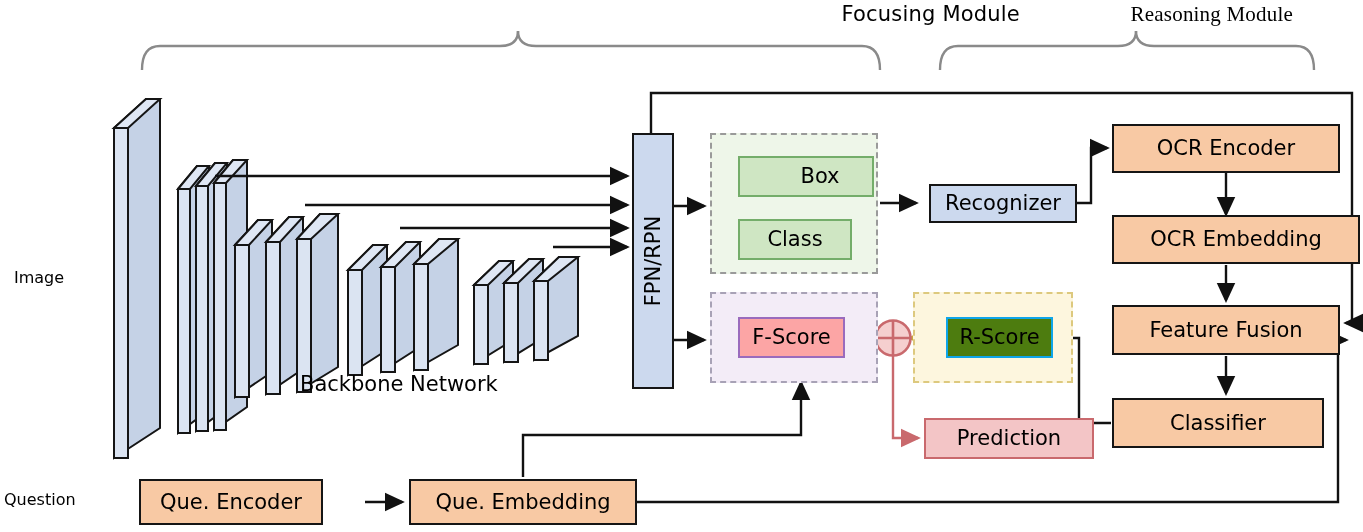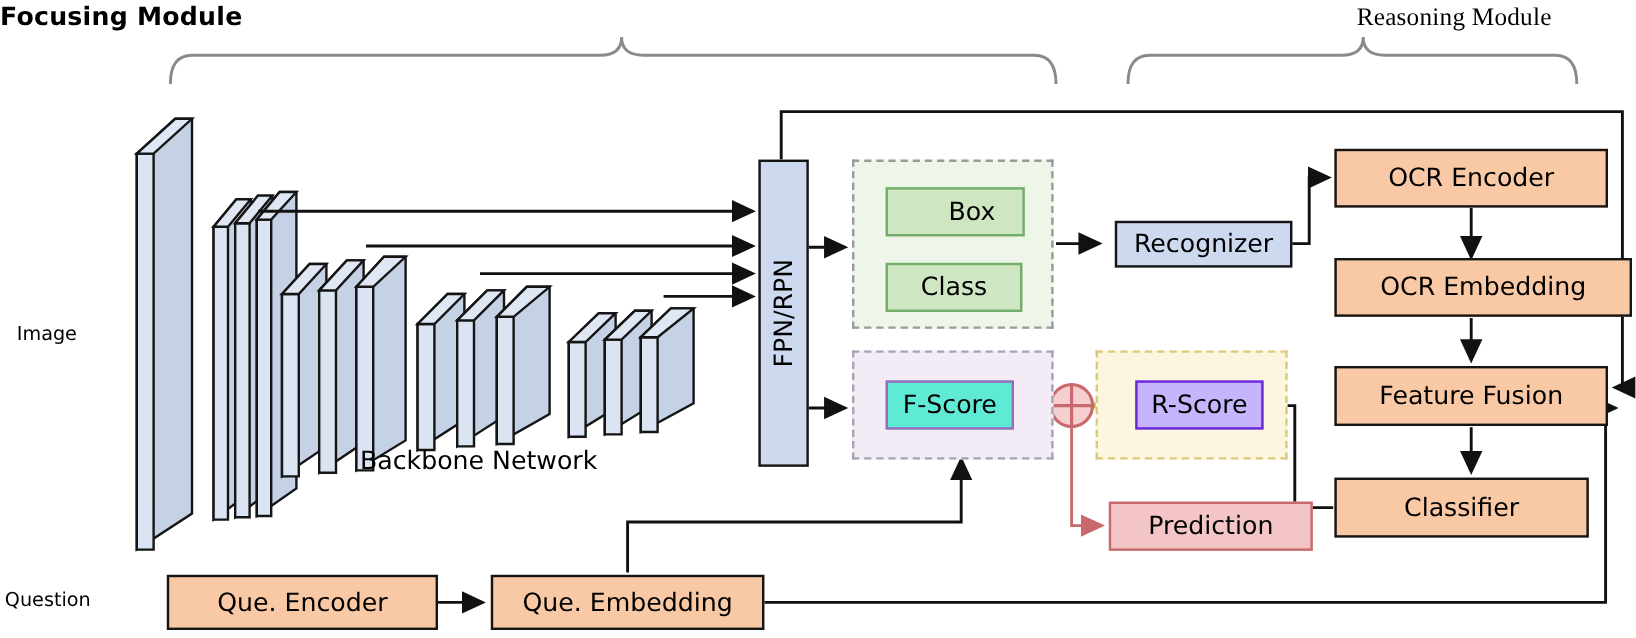--- a/index.html
+++ b/index.html
@@ -11,22 +11,22 @@
   .module-title{font-size:21px;letter-spacing:.2px;}
   .side-label{font-size:16px;}
   .backbone-label{font-size:21px;}
 
   .box{position:absolute;box-sizing:border-box;display:flex;align-items:center;
        justify-content:center;text-align:center;color:#000;font-size:21px;
        font-family:"DejaVu Sans",sans-serif;line-height:1;}
   .orange{background:#f8c9a4;border:2.5px solid #151515;}
   .blue{background:#ccd9ee;border:2.5px solid #151515;}
   .green{background:#cfe6c3;border:2px solid #74ad6a;}
-  .purple{background:#5eead4;border:2px solid #9a6bbd;}
-  .yellow{background:#c4b5fd;border:2px solid #6d28d9;}
+  .purple{background:#fca5a5;border:2px solid #9a6bbd;}
+  .yellow{background:#4d7c0f;border:2px solid #0ea5e9;}
   .red{background:#f3c5c6;border:2px solid #c9696d;}
 
   .group{position:absolute;box-sizing:border-box;}
   .grp-green{background:#eef6e9;border:2.5px dashed #9a9a9a;}
   .grp-purple{background:#f3ecf7;border:2.5px dashed #a8a2b6;}
   .grp-yellow{background:#fdf6de;border:2.5px dashed #ddc97e;}
 
   .fpn{position:absolute;background:#ccd9ee;border:2.5px solid #151515;
        display:flex;align-items:center;justify-content:center;}
   .fpn span{display:block;transform:rotate(-90deg);white-space:nowrap;font-size:21px;}
@@ -175,49 +175,49 @@
     <g fill="none" stroke="#c9696d" stroke-width="2.4">
       <path d="M893,356 L893,438 L918,438" marker-end="url(#ahr)"></path>
     </g>
 
     <g>
       <circle cx="893" cy="338" r="17.5" fill="#f5cfcf" stroke="#c9696d" stroke-width="2.6"></circle>
       <path d="M876,338 L910,338 M893,321 L893,355" stroke="#c9696d" stroke-width="2.6" fill="none"></path>
     </g>
   </svg>
 
-  <div class="lbl module-title" style="left:0;top:2px;width:1020px;text-align:left;font-weight:bold;">Focusing Module</div>
+  <div class="lbl module-title" style="left:0;top:2px;width:1020px;text-align:right;">Focusing Module</div>
   <div class="lbl module-title" style="left:901px;top:2px;width:392px;text-align:right;font-family:Liberation Serif, serif;">Reasoning Module</div>
 
   <div class="lbl side-label" style="left:14px;top:268px;">Image</div>
   <div class="lbl side-label" style="left:4px;top:490px;">Question</div>
 
   <div class="lbl backbone-label" style="left:300px;top:372px;">Backbone Network</div>
 
   <div class="fpn" style="left:632px;top:133px;width:38px;height:252px;">
     <span>FPN/RPN</span>
   </div>
 
   <div class="group grp-green" style="left:710px;top:133px;width:168px;height:141px;"></div>
-  <div class="box green" style="left:738px;top:156px;width:116px;height:41px;padding-left:28px;">Box</div>
+  <div class="box green" style="left:738px;top:156px;width:136px;height:41px;padding-left:28px;">Box</div>
   <div class="box green" style="left:738px;top:219px;width:114px;height:41px;">Class</div>
 
   <div class="group grp-purple" style="left:710px;top:292px;width:168px;height:91px;"></div>
   <div class="box purple" style="left:738px;top:317px;width:107px;height:41px;">F-Score</div>
 
   <div class="group grp-yellow" style="left:913px;top:292px;width:160px;height:91px;"></div>
   <div class="box yellow" style="left:946px;top:317px;width:107px;height:41px;">R-Score</div>
 
   <div class="lbl" style="left:884px;top:328px;width:20px;height:20px;font-size:1px;color:transparent;">⊕</div>
 
   <div class="box blue" style="left:929px;top:184px;width:148px;height:39px;">Recognizer</div>
 
   <div class="box orange" style="left:1112px;top:124px;width:228px;height:49px;">OCR Encoder</div>
   <div class="box orange" style="left:1112px;top:215px;width:248px;height:49px;">OCR Embedding</div>
   <div class="box orange" style="left:1112px;top:305px;width:228px;height:50px;">Feature Fusion</div>
   <div class="box orange" style="left:1112px;top:398px;width:212px;height:50px;">Classifier</div>
 
   <div class="box red" style="left:924px;top:418px;width:170px;height:41px;">Prediction</div>
 
-  <div class="box orange" style="left:139px;top:479px;width:226px;height:46px;">Que. Encoder</div>
+  <div class="box orange" style="left:139px;top:479px;width:184px;height:46px;">Que. Encoder</div>
   <div class="box orange" style="left:409px;top:479px;width:228px;height:46px;">Que. Embedding</div>
 
 </div>
 
 </body></html>

